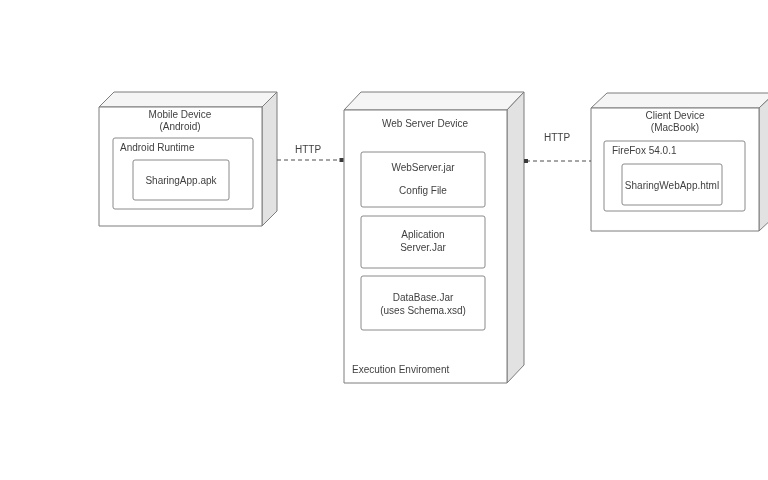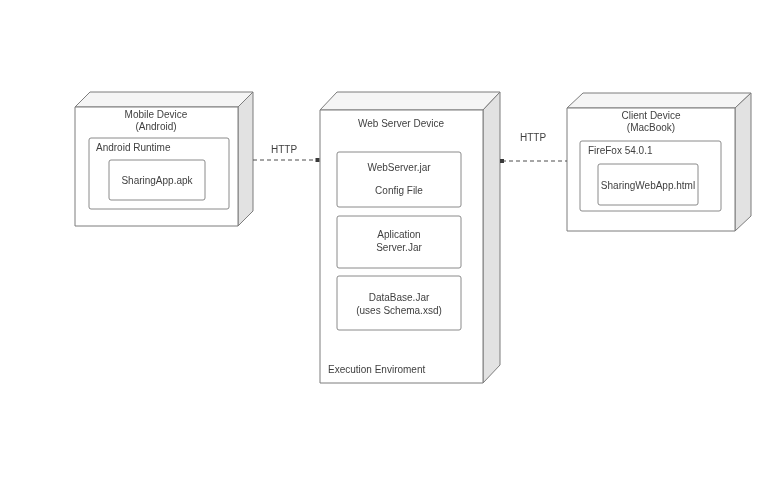--- a/index.html
+++ b/index.html
@@ -7,20 +7,21 @@
     padding: 0;
     background: #ffffff;
     width: 768px;
     height: 480px;
     overflow: hidden;
   }
   .diagram-wrap {
     width: 623px;
     height: 480px;
     position: relative;
+    margin-left: 24px;
   }
   svg {
     display: block;
     font-family: "Liberation Sans", sans-serif;
   }
   text {
     fill: #3f3f3f;
     font-size: 10px;
     font-family: "Liberation Sans", sans-serif;
   }

